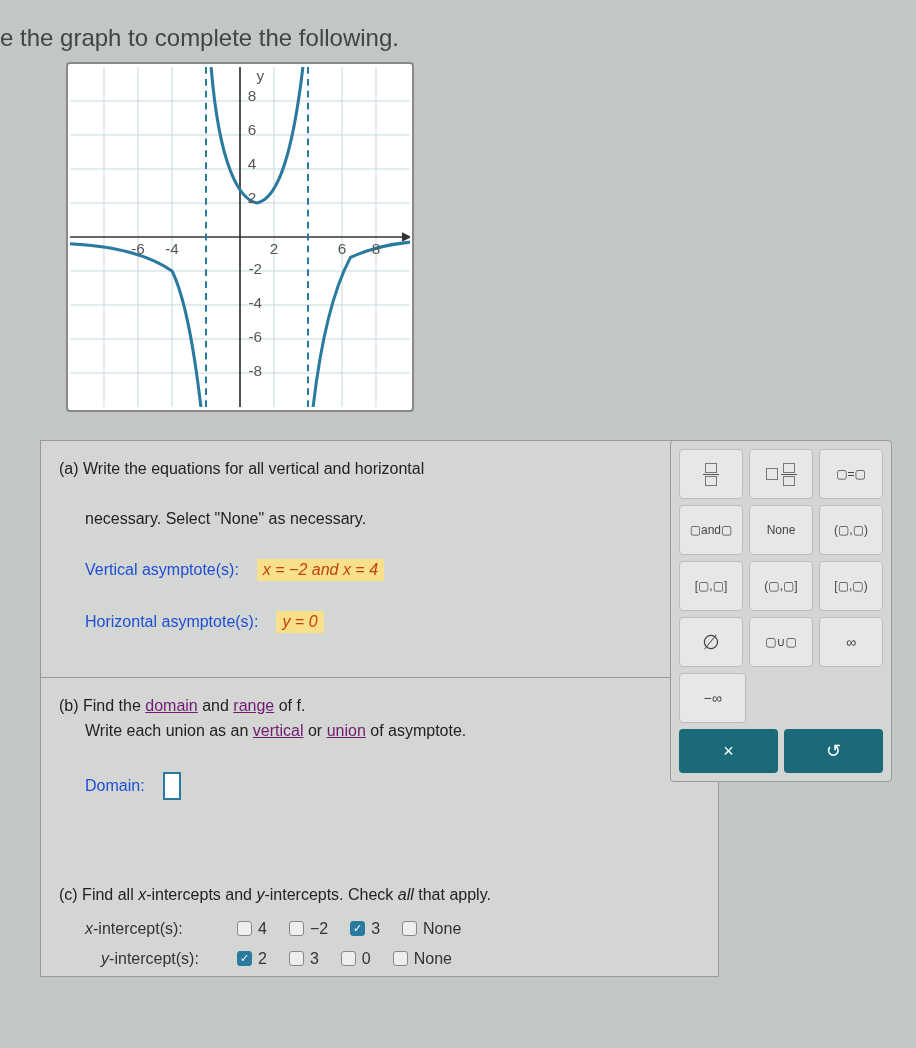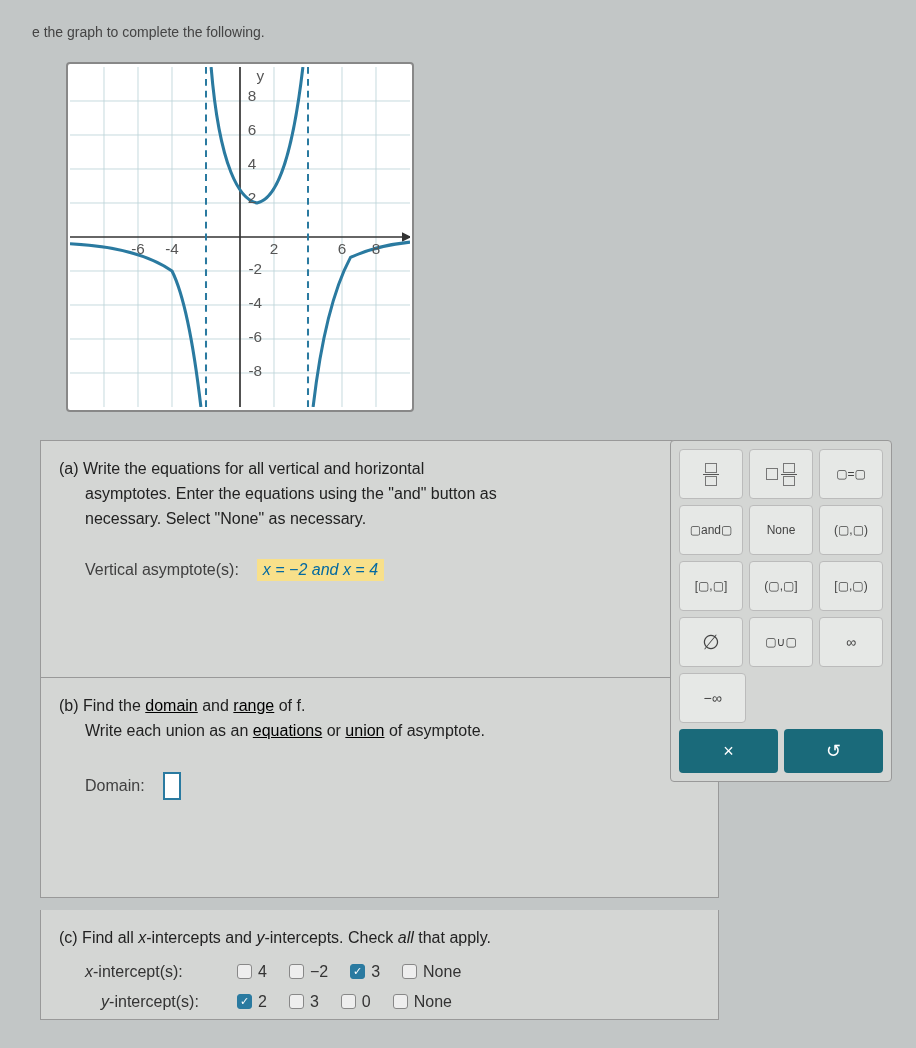--- a/index.html
+++ b/index.html
@@ -9,23 +9,22 @@
     width: 916px;
     height: 1048px;
     position: relative;
     color: #333;
     font-size: 16px;
   }
   .prompt {
     position: absolute;
     top: 24px;
     left: 0px;
-    font-size: 14px;
+    font-size: 24px;
     color: #444;
-    padding-left: 32px;
   }
   .graph-box {
     position: absolute;
     top: 62px;
     left: 66px;
     width: 348px;
     height: 350px;
     background: #fff;
     border: 2px solid #888;
     border-radius: 4px;
@@ -37,31 +36,31 @@
   .question-box {
     position: absolute;
     left: 40px;
     width: 679px;
     background: #d4d6d4;
     border: 1px solid #999;
     padding: 16px 18px;
   }
   #qa { top: 440px; height: 238px; }
   #qb { top: 678px; border-top: none; height: 220px; }
-  #qc { top: 910px; border-top: none; height: 110px; }
+  #qc { top: 867px; border-top: none; height: 110px; }
   .q-text { line-height: 1.55; color: #222; }
   .sub-row { margin-top: 18px; display: flex; align-items: center; gap: 18px; }
-  .sub-label { color: #404040; }
+  .sub-label { color: #1d4ed8; }
   .highlight {
     background: #f8e08a;
     padding: 2px 6px;
     font-style: italic;
-    color: #0369a1;
-  }
-  .link { color: #000000; text-decoration: underline; }
+    color: #c2410c;
+  }
+  .link { color: #701a75; text-decoration: underline; }
   .answer-box {
     display: inline-block;
     width: 18px;
     height: 28px;
     border: 2px solid #2a7aa0;
     background: #fff;
     vertical-align: middle;
   }
   .check-row { margin-top: 12px; display: flex; align-items: center; gap: 22px; }
   .check-item { display: flex; align-items: center; gap: 6px; color: #333; }
@@ -172,33 +171,37 @@
         <text x="0.9" y="6.2">-6</text>
         <text x="0.9" y="8.2">-8</text>
       <text x="1.2" y="-9.2">y</text>
     </g>
   </svg>
 </div>
 
 <div id="qa" class="question-box">
   <div class="q-text">
     <span>(a) </span><span>Write the equations for all vertical and horizontal</span><br>
-    <span style="padding-left:26px;">asymptotes. Enter the equations using the "and" button as</span><br>
+    <br>
     <span style="padding-left:26px;">necessary. Select "None" as necessary.</span>
   </div>
   <div class="sub-row" style="margin-top:28px; padding-left:26px;">
     <span class="sub-label">Vertical asymptote(s):</span>
     <span class="highlight">x = −2 and x = 4</span>
   </div>
+  <div class="sub-row" style="margin-top:30px; padding-left:26px;">
+    <span class="sub-label">Horizontal asymptote(s):</span>
+    <span class="highlight">y = 0</span>
+  </div>
 </div>
 
 <div id="qb" class="question-box">
   <div class="q-text">
     <span>(b) </span><span>Find the </span><span class="link">domain</span><span> and </span><span class="link">range</span><span> of f.</span><br>
-    <span style="padding-left:26px;">Write each union as an </span><span class="link">equations</span><span> or </span><span class="link">union</span><span> of asymptote.</span>
+    <span style="padding-left:26px;">Write each union as an </span><span class="link">vertical</span><span> or </span><span class="link">union</span><span> of asymptote.</span>
   </div>
   <div class="sub-row" style="margin-top:28px; padding-left:26px;text-align:right;">
     <span class="sub-label">Domain:</span>
     <span class="answer-box"></span>
   </div>
 </div>
 
 <div id="qc" class="question-box">
   <div class="q-text">
     <span>(c) </span><span>Find all <i>x</i>-intercepts and <i>y</i>-intercepts. Check <i>all</i> that apply.</span>

